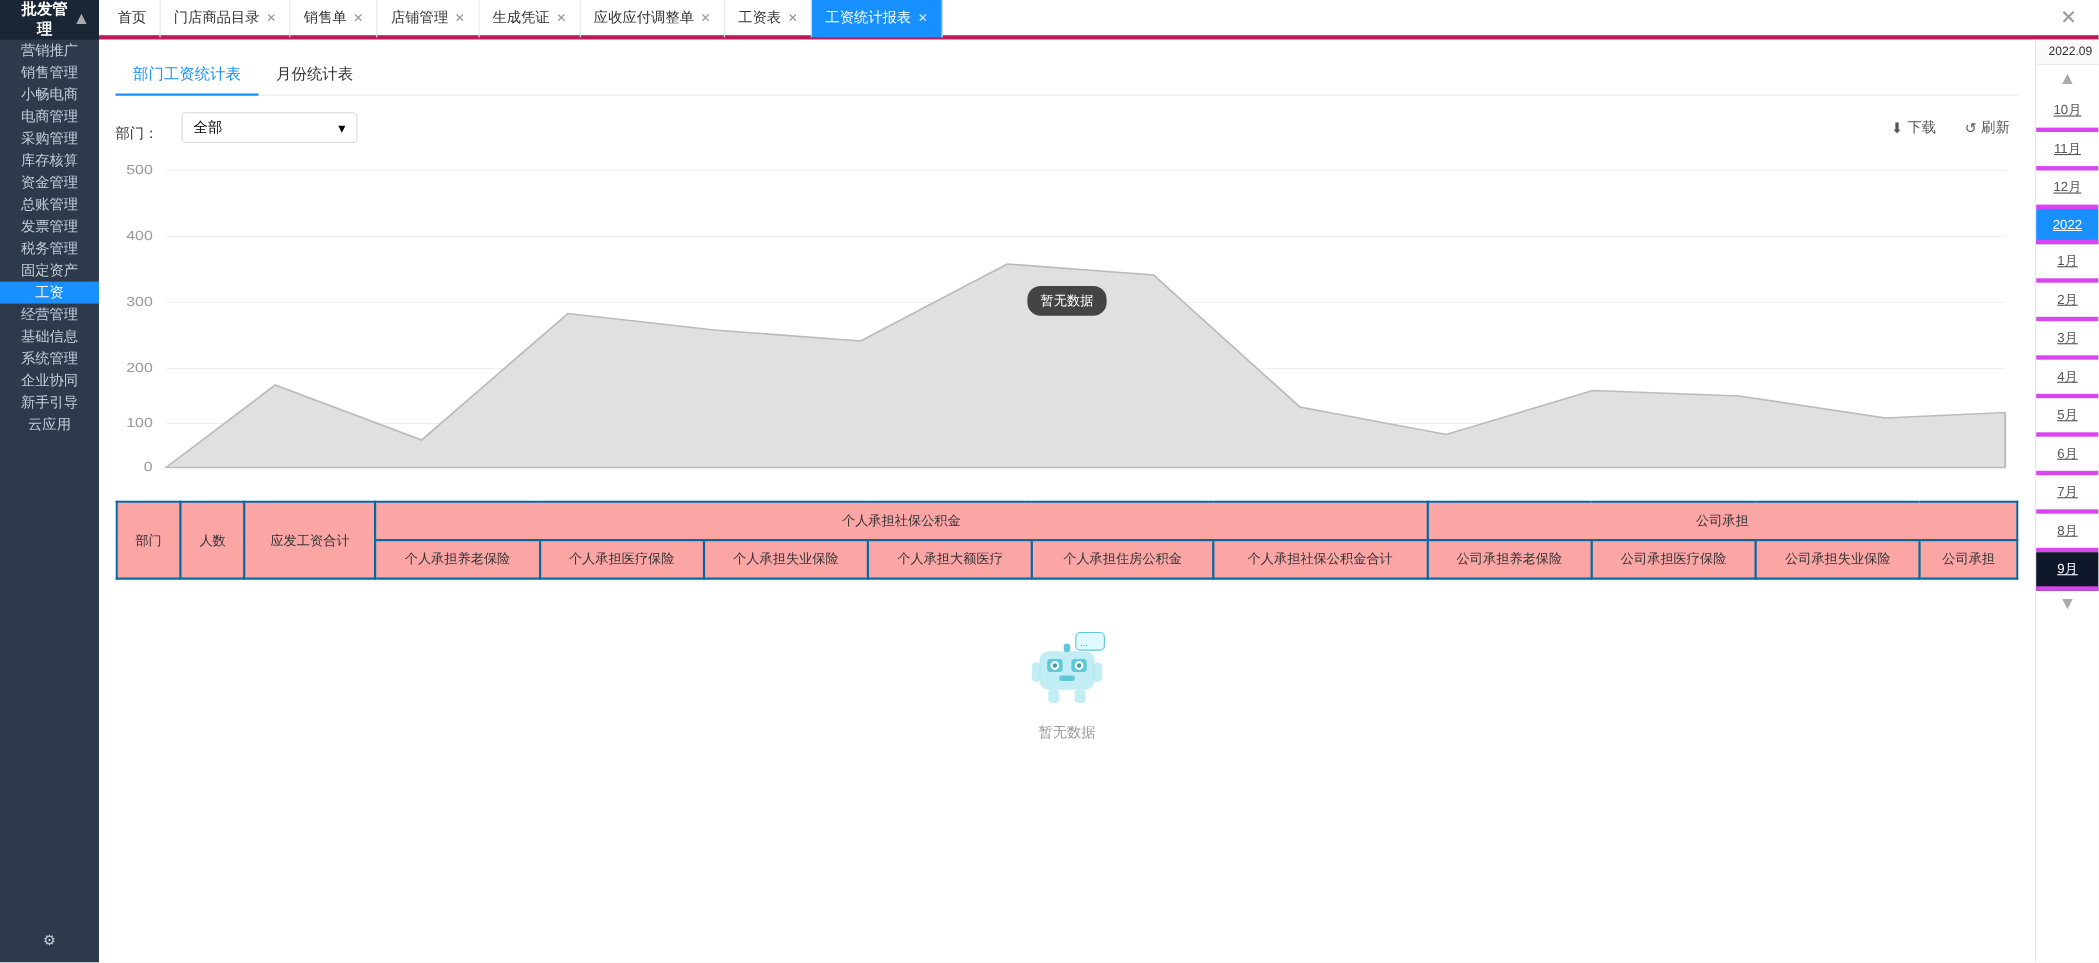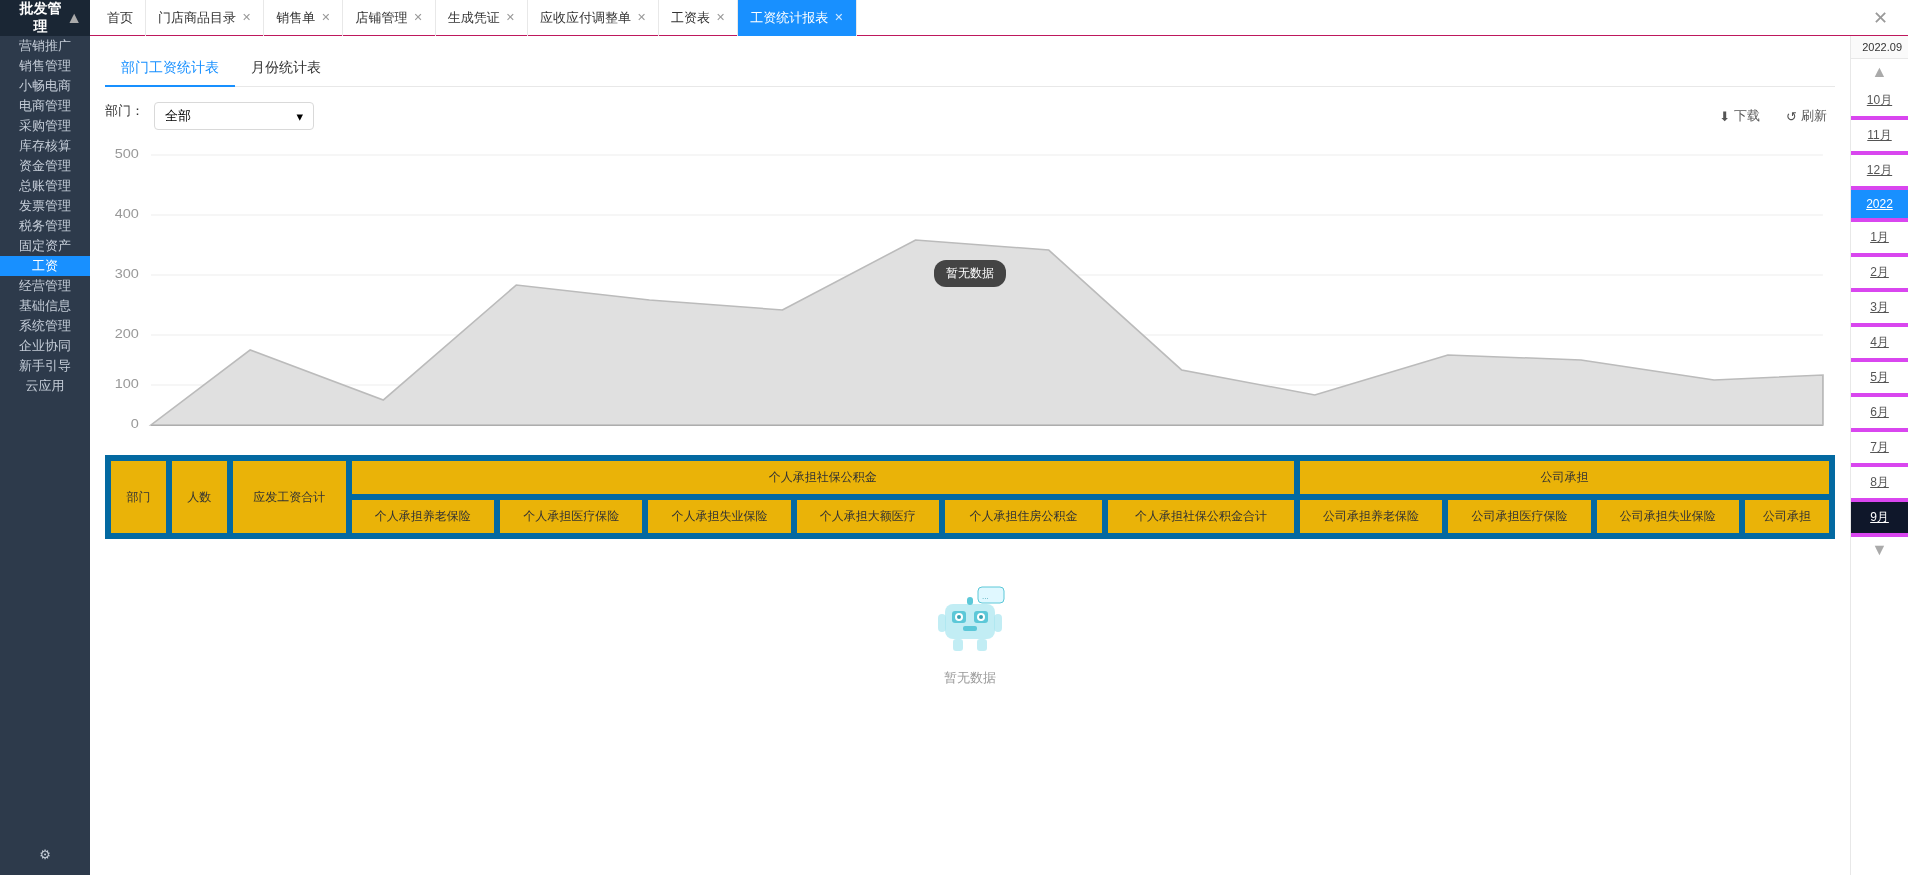--- a/index.html
+++ b/index.html
@@ -44,21 +44,21 @@
       padding: 13px 5px;
       cursor: pointer;
     }
 
     
     .main { flex: 1; display: flex; flex-direction: column; overflow: hidden; }
 
     
     .tab-bar {
       background: #fff;
-      border-bottom: 1px solid #be185d;
+      border-bottom: 4px solid #be185d;
       display: flex;
       align-items: center;
       height: 36px;
       padding: 0 5px;
       flex-shrink: 0;
     }
     .tab-item {
       display: flex;
       align-items: center;
       padding: 0 12px;
@@ -126,21 +126,21 @@
       border-bottom: 2px solid #1890ff;
     }
 
     
     .toolbar-row {
       display: flex;
       align-items: center;
       justify-content: space-between;
       margin-bottom: 10px;
     }
-    .toolbar-left { display: flex; align-items: flex-start; gap: 10px; }
+    .toolbar-left { display: flex; align-items: flex-end; gap: 21px; }
     .toolbar-right { display: flex; align-items: center; gap: 10px; }
     .dept-label { font-size: 13px; color: #333; }
     .dept-select {
       display: flex;
       align-items: center;
       border: 1px solid #d9d9d9;
       border-radius: 4px;
       padding: 4px 10px;
       width: 160px;
       cursor: pointer;
@@ -179,22 +179,22 @@
       white-space: nowrap;
     }
 
     
     .data-table {
       width: 100%;
       border-collapse: collapse;
       font-size: 12px;
     }
     .data-table th {
-      background: #eab308;
-      border: 6px solid #0369a1;
+      background: #fca5a5;
+      border: 2px solid #0369a1;
       padding: 8px 10px;
       text-align: center;
       font-weight: normal;
       color: #333;
       white-space: nowrap;
     }
     .data-table td {
       border: 1px solid #e8e8e8;
       padding: 8px 10px;
       text-align: center;

